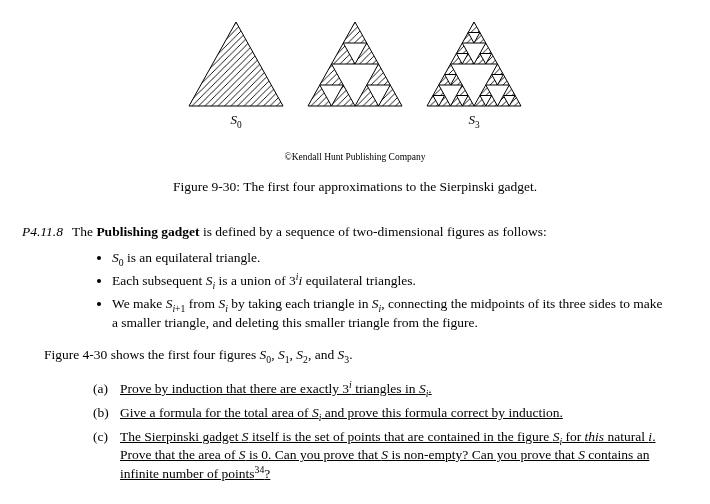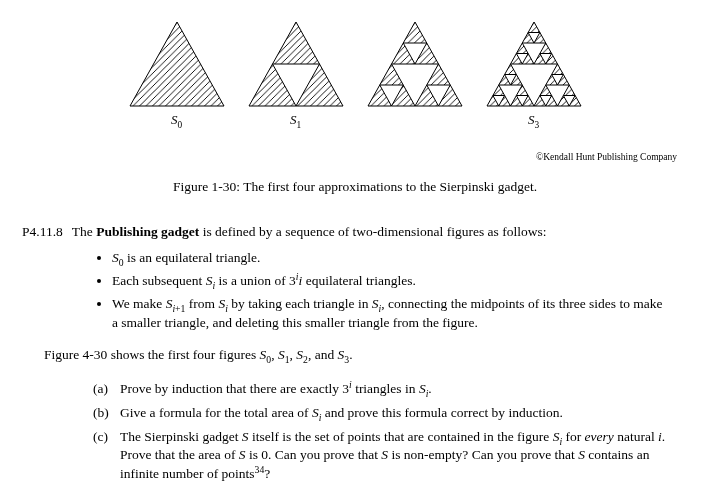--- a/index.html
+++ b/index.html
@@ -7,62 +7,49 @@
     width:710px; height:504px; overflow:hidden;
     background:#ffffff; color:#000000;
     font-family:"Liberation Serif", serif;
     font-size:13.5px; line-height:1.4;
   }
   .page { width:710px; height:396px; position:relative; }
   .figure-row { display:flex; justify-content:center; gap:21px; padding-top:20px; }
   .panel { margin:0; text-align:center; }
   .panel svg { display:block; }
   .plabel { font-size:13px; margin-top:3px; }
-  .copyright { text-align:right; padding-right:33px; font-size:9.5px; margin-top:22px;margin-left:45px; }
+  .copyright { text-align:center; padding-right:45px; font-size:9.5px; margin-top:22px;margin-left:45px; }
   .caption { text-align:center; margin-top:14px; }
   .intro { margin:26px 42px 0 22px; }
-  .pnum { margin-right:9px; }
+  .pnum { margin-right:9px;font-style:italic; }
   .bullets { margin:7px 45px 0 0; padding-left:112px; list-style:disc outside; }
   .bullets li { margin-top:4px; }
   .figref { margin:13px 45px 0 44px; }
   .enum { margin:15px 42px 0 93px; }
   .eitem { display:flex; margin-top:5px; }
   .elabel { flex:none; width:27px; }
-  .etext { flex:1; }
+  .etext { flex:1;text-decoration:underline; }
   sub, sup { font-size:72%; line-height:0; }
 </style>
 </head>
 <body>
 
 <div class="page">
 
   <div class="figure-row">
     <figure class="panel">
       <svg width="98" height="88" viewBox="0 0 98 88">
           <defs>
             <pattern id="hatch0" width="6.5" height="6.5" patternUnits="userSpaceOnUse">
               <path d="M0,6.5 L6.5,0" stroke="#000" stroke-width="0.9"></path>
             </pattern>
           </defs>
           <polygon points="49,2 2,86 96,86" fill="url(#hatch0)" stroke="#000" stroke-width="1"></polygon>
         </svg>
       <figcaption class="plabel"><i>S</i><sub>0</sub></figcaption>
-    </figure>
-    <figure class="panel">
-      <svg width="98" height="88" viewBox="0 0 98 88">
-          <defs>
-            <pattern id="hatch1" width="6.5" height="6.5" patternUnits="userSpaceOnUse">
-              <path d="M0,6.5 L6.5,0" stroke="#000" stroke-width="0.9"></path>
-            </pattern>
-          </defs>
-          <polygon points="49,2 25.5,44 72.5,44" fill="url(#hatch1)" stroke="#000" stroke-width="1"></polygon>
-          <polygon points="25.5,44 2,86 49,86" fill="url(#hatch1)" stroke="#000" stroke-width="1"></polygon>
-          <polygon points="72.5,44 49,86 96,86" fill="url(#hatch1)" stroke="#000" stroke-width="1"></polygon>
-        </svg>
-      <figcaption class="plabel"><i>S</i><sub>1</sub></figcaption>
     </figure>
     <figure class="panel">
       <svg width="98" height="88" viewBox="0 0 98 88">
           <defs>
             <pattern id="hatch2" width="6.5" height="6.5" patternUnits="userSpaceOnUse">
               <path d="M0,6.5 L6.5,0" stroke="#000" stroke-width="0.9"></path>
             </pattern>
           </defs>
           <polygon points="49,2 37.25,23 60.75,23" fill="url(#hatch2)" stroke="#000" stroke-width="1"></polygon>
           <polygon points="37.25,23 25.5,44 49,44" fill="url(#hatch2)" stroke="#000" stroke-width="1"></polygon>
@@ -109,21 +96,21 @@
           <polygon points="84.25,65 78.375,75.5 90.125,75.5" fill="url(#hatch3)" stroke="#000" stroke-width="1"></polygon>
           <polygon points="78.375,75.5 72.5,86 84.25,86" fill="url(#hatch3)" stroke="#000" stroke-width="1"></polygon>
           <polygon points="90.125,75.5 84.25,86 96,86" fill="url(#hatch3)" stroke="#000" stroke-width="1"></polygon>
         </svg>
       <figcaption class="plabel"><i>S</i><sub>3</sub></figcaption>
     </figure>
   </div>
 
   <div class="copyright">©Kendall Hunt Publishing Company</div>
 
-  <div class="caption">Figure 1-30: The first four approximations to the Sierpinski gadget.</div>
+  <div class="caption">Figure 9-30: The first four approximations to the Sierpinski gadget.</div>
 
   <div class="intro">
     <span class="pnum">P4.11.8</span><span>The <b>Publishing gadget</b> is defined by a sequence of two-dimensional figures as follows:</span>
   </div>
 
   <ul class="bullets">
     <li><i>S</i><sub>0</sub> is an equilateral triangle.</li>
     <li>Each subsequent <i>S</i><sub><i>i</i></sub> is a union of 3<sup><i>i</i></sup><i>i</i> equilateral triangles.</li>
     <li>We make <i>S</i><sub><i>i</i>+1</sub> from <i>S</i><sub><i>i</i></sub> by taking each triangle in <i>S</i><sub><i>i</i></sub>, connecting the midpoints of its three sides to make a smaller triangle, and deleting this smaller triangle from the figure.</li>
   </ul>
@@ -134,17 +121,17 @@
     <div class="eitem">
       <span class="elabel">(a)</span>
       <span class="etext">Prove by induction that there are exactly 3<sup><i>i</i></sup> triangles in <i>S</i><sub><i>i</i></sub>.</span>
     </div>
     <div class="eitem">
       <span class="elabel">(b)</span>
       <span class="etext">Give a formula for the total area of <i>S</i><sub><i>i</i></sub> and prove this formula correct by induction.</span>
     </div>
     <div class="eitem">
       <span class="elabel">(c)</span>
-      <span class="etext">The Sierpinski gadget <i>S</i> itself is the set of points that are contained in the figure <i>S</i><sub><i>i</i></sub> for <i>every</i> natural <i>i</i>. Prove that the area of <i>S</i> is 0. Can you prove that <i>S</i> is non-empty? Can you prove that <i>S</i> contains an infinite number of points<sup>34</sup>?</span>
+      <span class="etext">The Sierpinski gadget <i>S</i> itself is the set of points that are contained in the figure <i>S</i><sub><i>i</i></sub> for <i>this</i> natural <i>i</i>. Prove that the area of <i>S</i> is 0. Can you prove that <i>S</i> is non-empty? Can you prove that <i>S</i> contains an infinite number of points<sup>34</sup>?</span>
     </div>
   </div>
 
 </div>
 
 </body></html>

